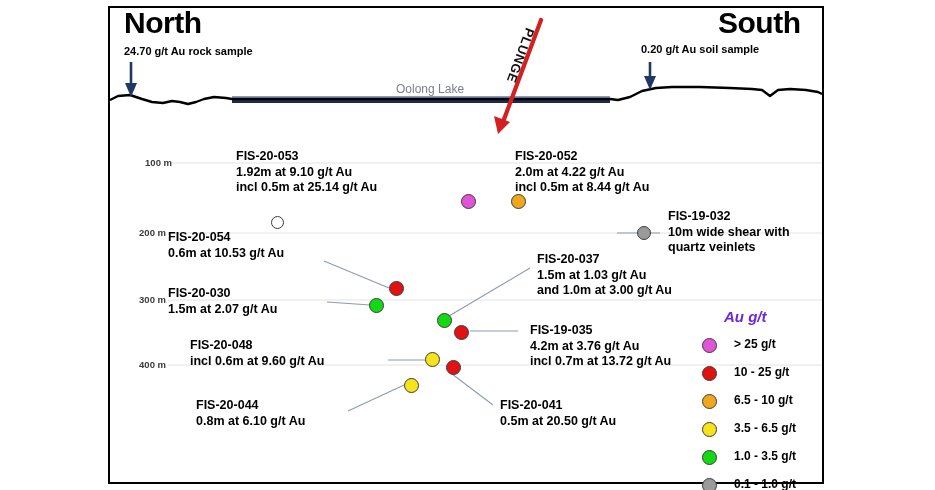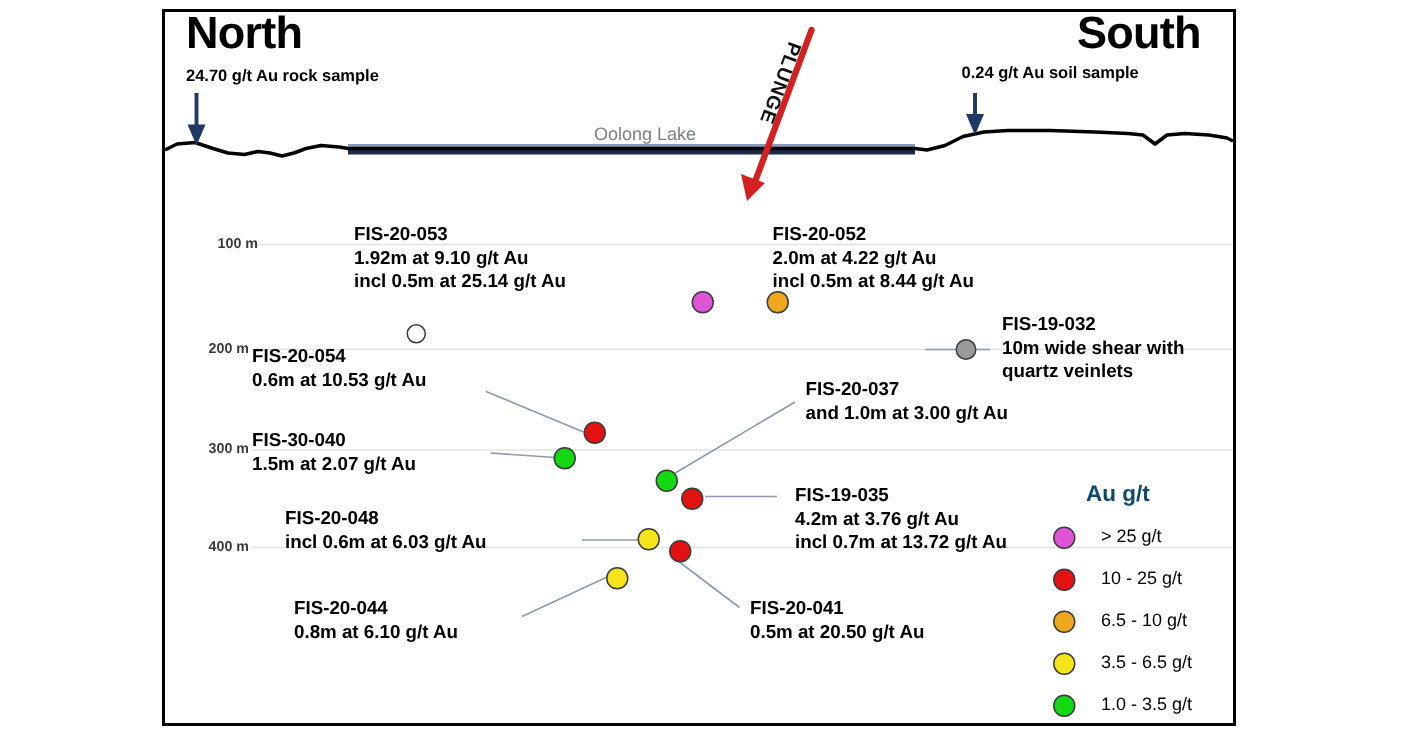--- a/index.html
+++ b/index.html
@@ -31,27 +31,27 @@
         line-height:15.5px;white-space:nowrap;}
   .anno.r{text-align:left;}
   .anno.l{text-align:left;}
 
   
   .dot{position:absolute;border-radius:50%;box-sizing:border-box;
        border:1px solid #3c3c3c;}
 
   
   #legend{position:absolute;left:700px;top:306px;width:120px;}
-  #legend .ltitle{font-size:15px;font-weight:bold;color:#0c4a6e;
-                  margin:15px 0 9px 24px;}
+  #legend .ltitle{font-size:15px;font-weight:bold;color:#6d28d9;
+                  margin:2px 0 9px 24px;font-style:italic;}
   .lrow{position:relative;height:28px;}
   .lswatch{position:absolute;left:2px;top:4px;width:15px;height:15px;
            border-radius:50%;border:1px solid #3c3c3c;box-sizing:border-box;}
   .ltext{position:absolute;left:34px;top:3px;font-size:12px;color:#000;
-         white-space:nowrap;}
+         white-space:nowrap;font-weight:bold;}
 
   svg{position:absolute;left:0;top:0;pointer-events:none;}
 </style>
 </head>
 <body>
 
 <div id="stage">
 
   <div id="frame"></div>
 
@@ -97,21 +97,21 @@
       <line x1="348" y1="411" x2="404" y2="385"></line>
       <line x1="493" y1="405" x2="452" y2="374"></line>
       <line x1="617" y1="233" x2="660" y2="233"></line>
     </g>
   </svg>
 
   <div class="heading" style="left:718px;top:8px;">South</div>
   <div class="heading" style="left:124px;top:8px;">North</div>
 
   <div class="samp-txt" style="left:124px;top:45px;">24.70 g/t Au rock sample</div>
-  <div class="samp-txt" style="left:641px;top:43px;">0.24 g/t Au soil sample</div>
+  <div class="samp-txt" style="left:641px;top:43px;">0.20 g/t Au soil sample</div>
 
   <div class="lake-label" style="left:396px;top:82px;">Oolong Lake</div>
 
   <div style="position:absolute;left:492px;top:48px;font-size:13px;
               font-weight:bold;color:#111;transform:rotate(110deg);
               transform-origin:50% 50%;letter-spacing:.5px;">PLUNGE</div>
 
   <div class="depth-lbl" style="left:128px;top:157px;">100 m</div>
   <div class="depth-lbl" style="left:122px;top:227px;">200 m</div>
   <div class="depth-lbl" style="left:122px;top:294px;">300 m</div>
@@ -134,38 +134,39 @@
     <div>10m wide shear with</div>
     <div>quartz veinlets</div>
   </div>
 
   <div class="anno r" style="left:168px;top:230px;width:156px;">
     <div>FIS-20-054</div>
     <div>0.6m at 10.53 g/t Au</div>
   </div>
 
   <div class="anno r" style="left:168px;top:286px;width:158px;">
-    <div>FIS-30-040</div>
+    <div>FIS-20-030</div>
     <div>1.5m at 2.07 g/t Au</div>
   </div>
 
   <div class="anno l" style="left:537px;top:252px;">
     <div>FIS-20-037</div>
+    <div>1.5m at 1.03 g/t Au</div>
     <div>and 1.0m at 3.00 g/t Au</div>
   </div>
 
   <div class="anno l" style="left:530px;top:323px;">
     <div>FIS-19-035</div>
     <div>4.2m at 3.76 g/t Au</div>
     <div>incl 0.7m at 13.72 g/t Au</div>
   </div>
 
   <div class="anno r" style="left:190px;top:338px;width:196px;">
     <div>FIS-20-048</div>
-    <div>incl 0.6m at 6.03 g/t Au</div>
+    <div>incl 0.6m at 9.60 g/t Au</div>
   </div>
 
   <div class="anno r" style="left:196px;top:398px;width:152px;">
     <div>FIS-20-044</div>
     <div>0.8m at 6.10 g/t Au</div>
   </div>
 
   <div class="anno l" style="left:500px;top:398px;">
     <div>FIS-20-041</div>
     <div>0.5m at 20.50 g/t Au</div>

